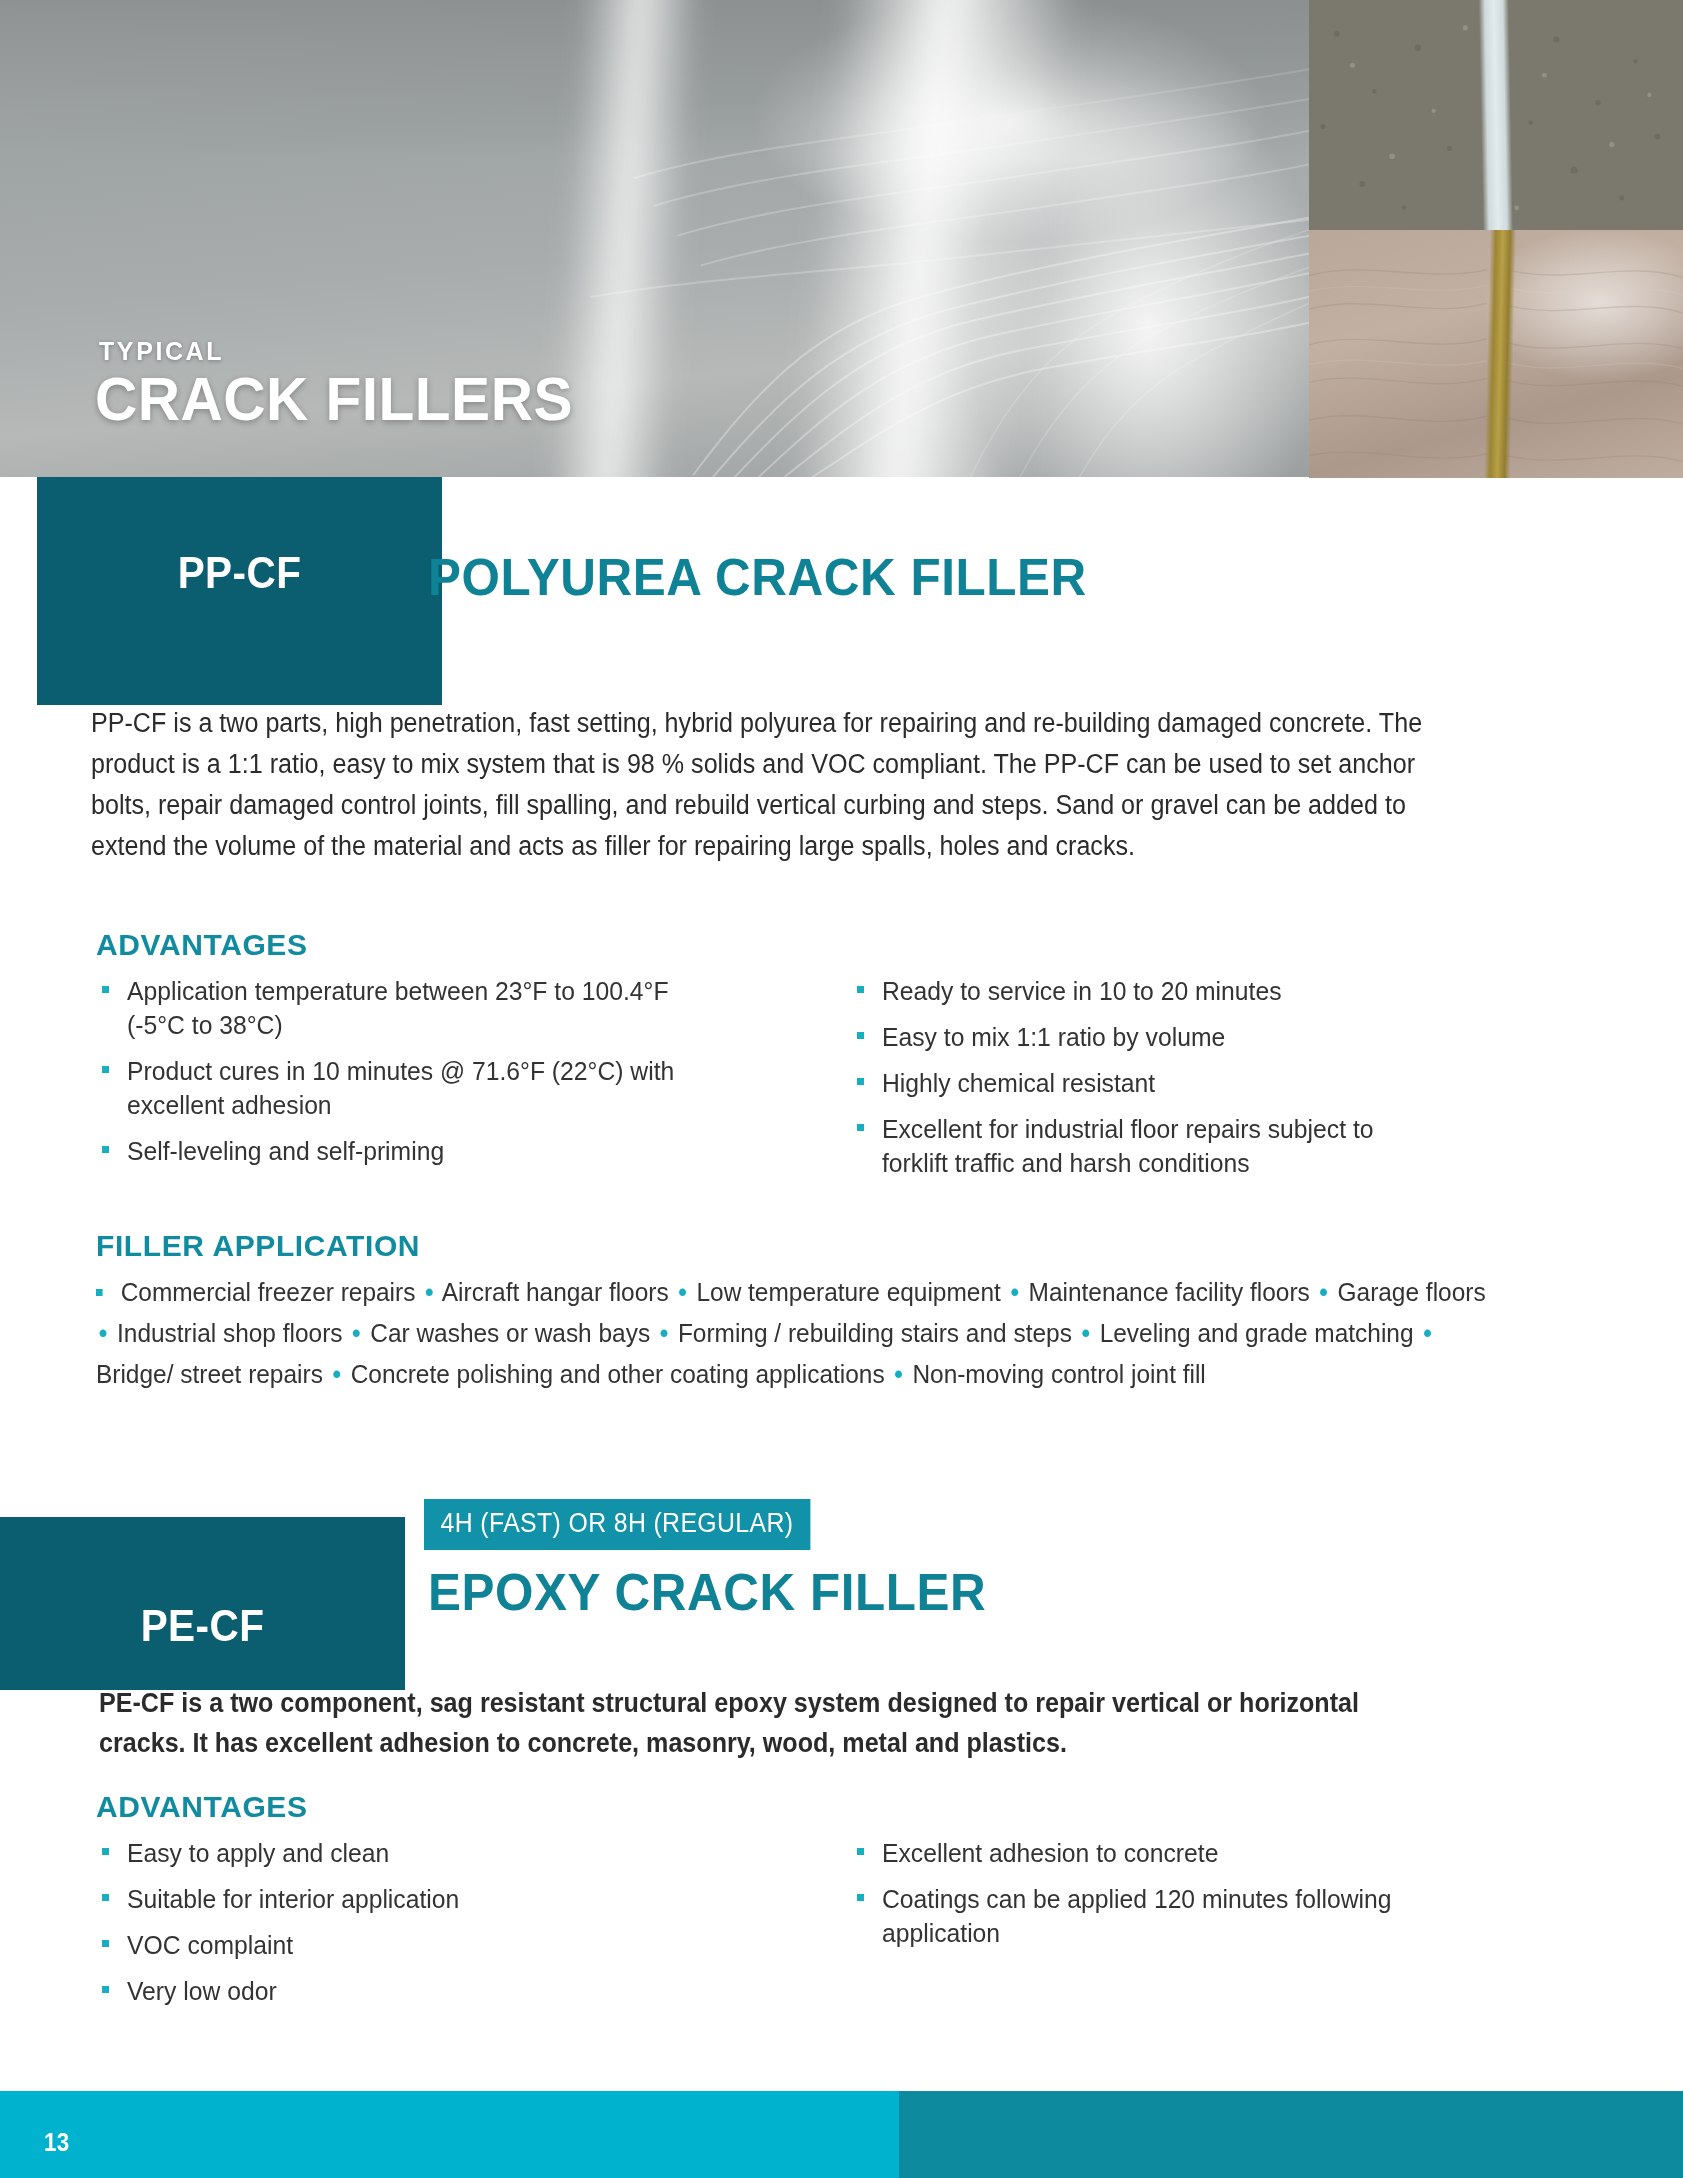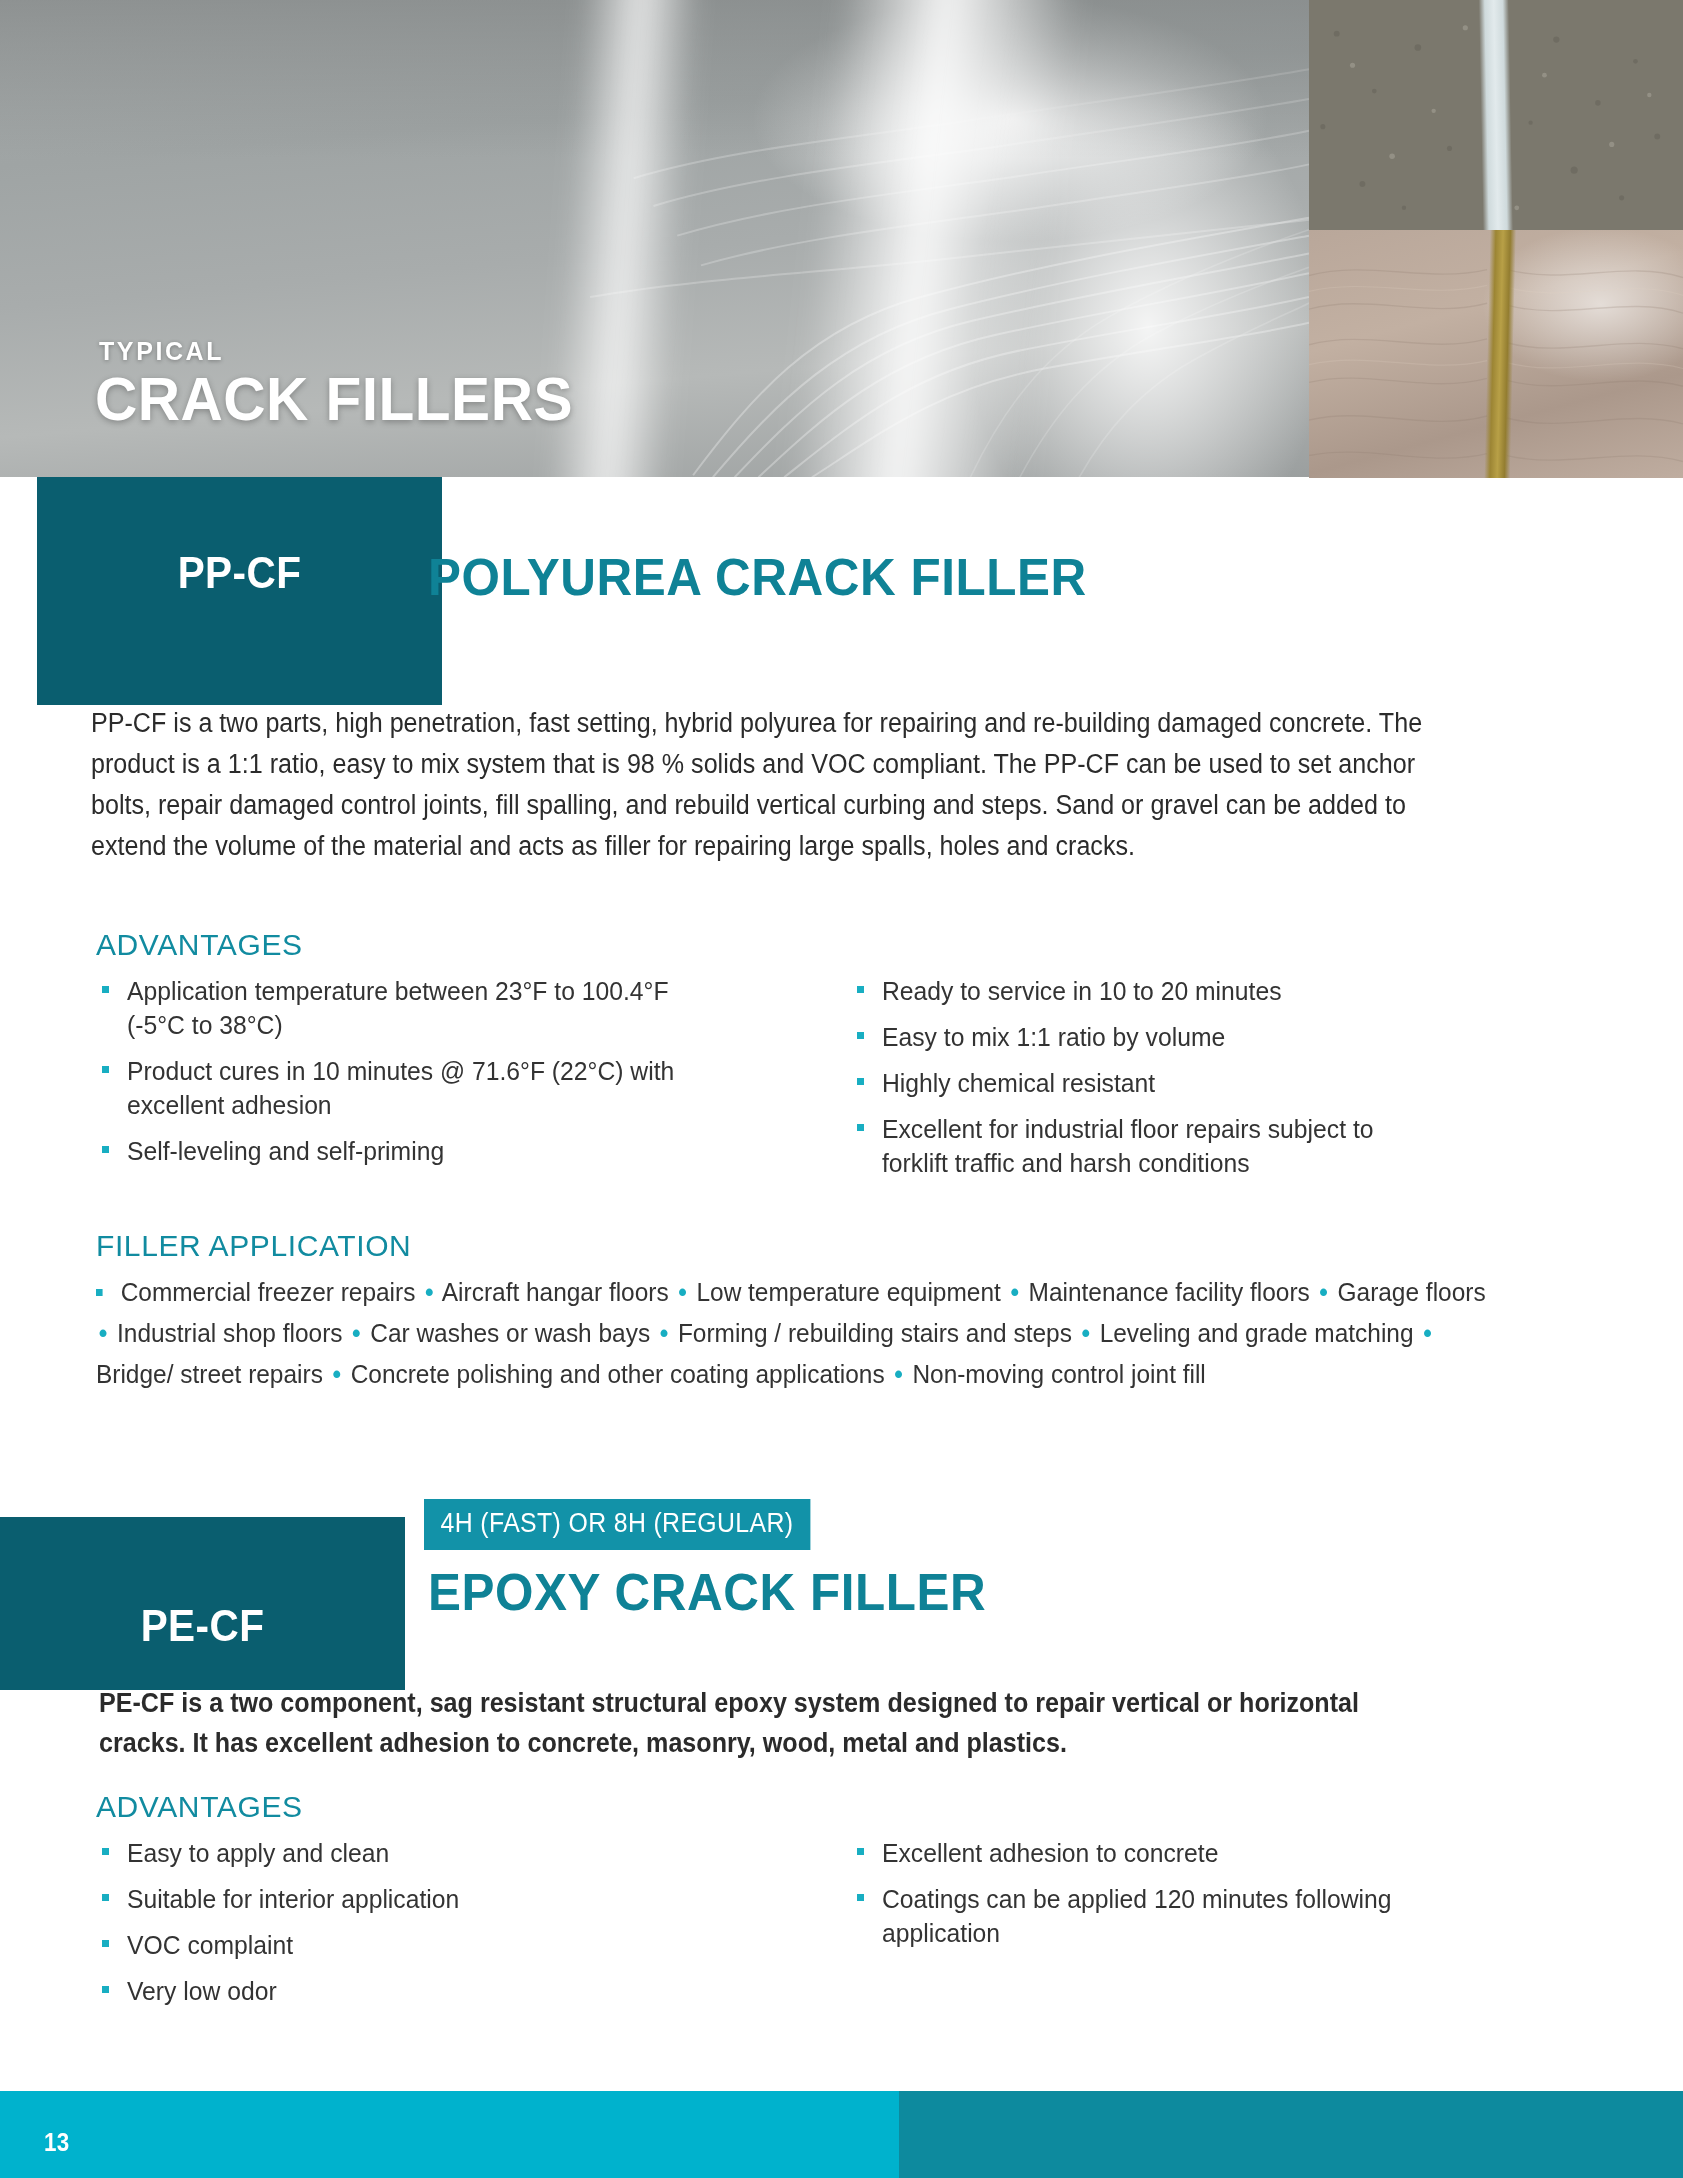--- a/index.html
+++ b/index.html
@@ -196,21 +196,21 @@
     font-weight: bold;
     font-size: 27px;
     line-height: 40px;
   }
 
   
   .section-heading {
     position: absolute;
     color: #118ba0;
     font-family: "Liberation Sans", sans-serif;
-    font-weight: normal;
+    font-weight: bold;
     font-size: 30px;
     letter-spacing: 0.6px;
   }
   #head-adv-pp { left: 96px; top: 928px; }
   #head-typ-pp { left: 96px; top: 1229px; }
   #head-adv-pe { left: 96px; top: 1790px; }
 
   
   .bullet-col {
     position: absolute;

